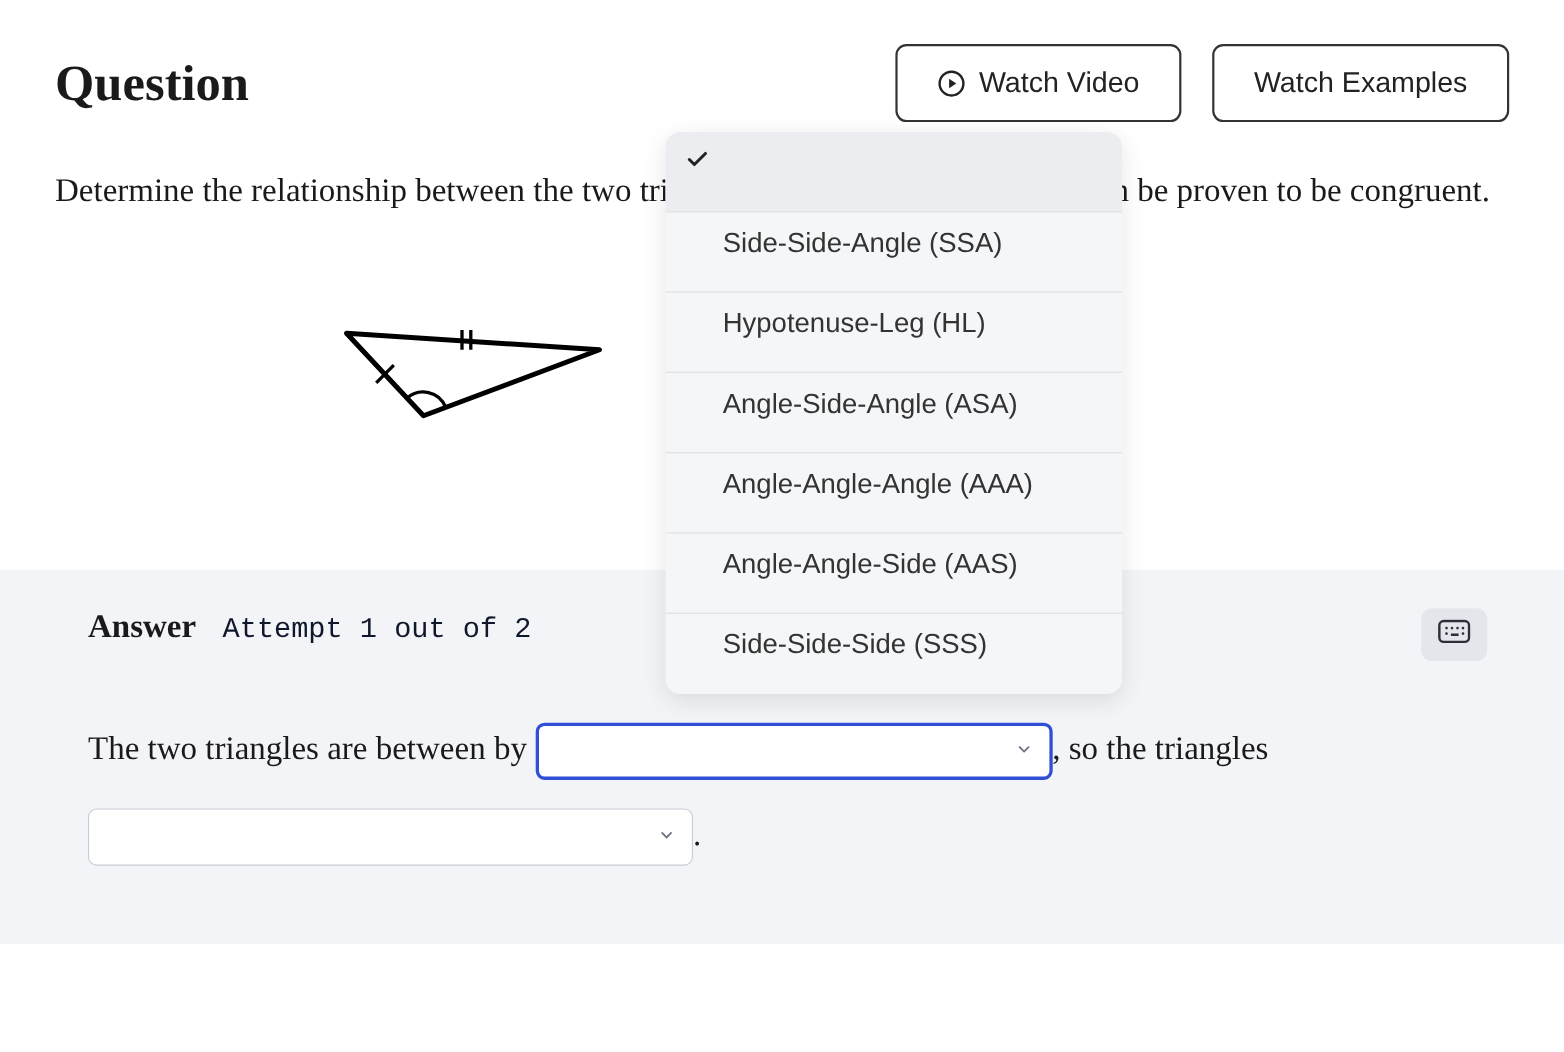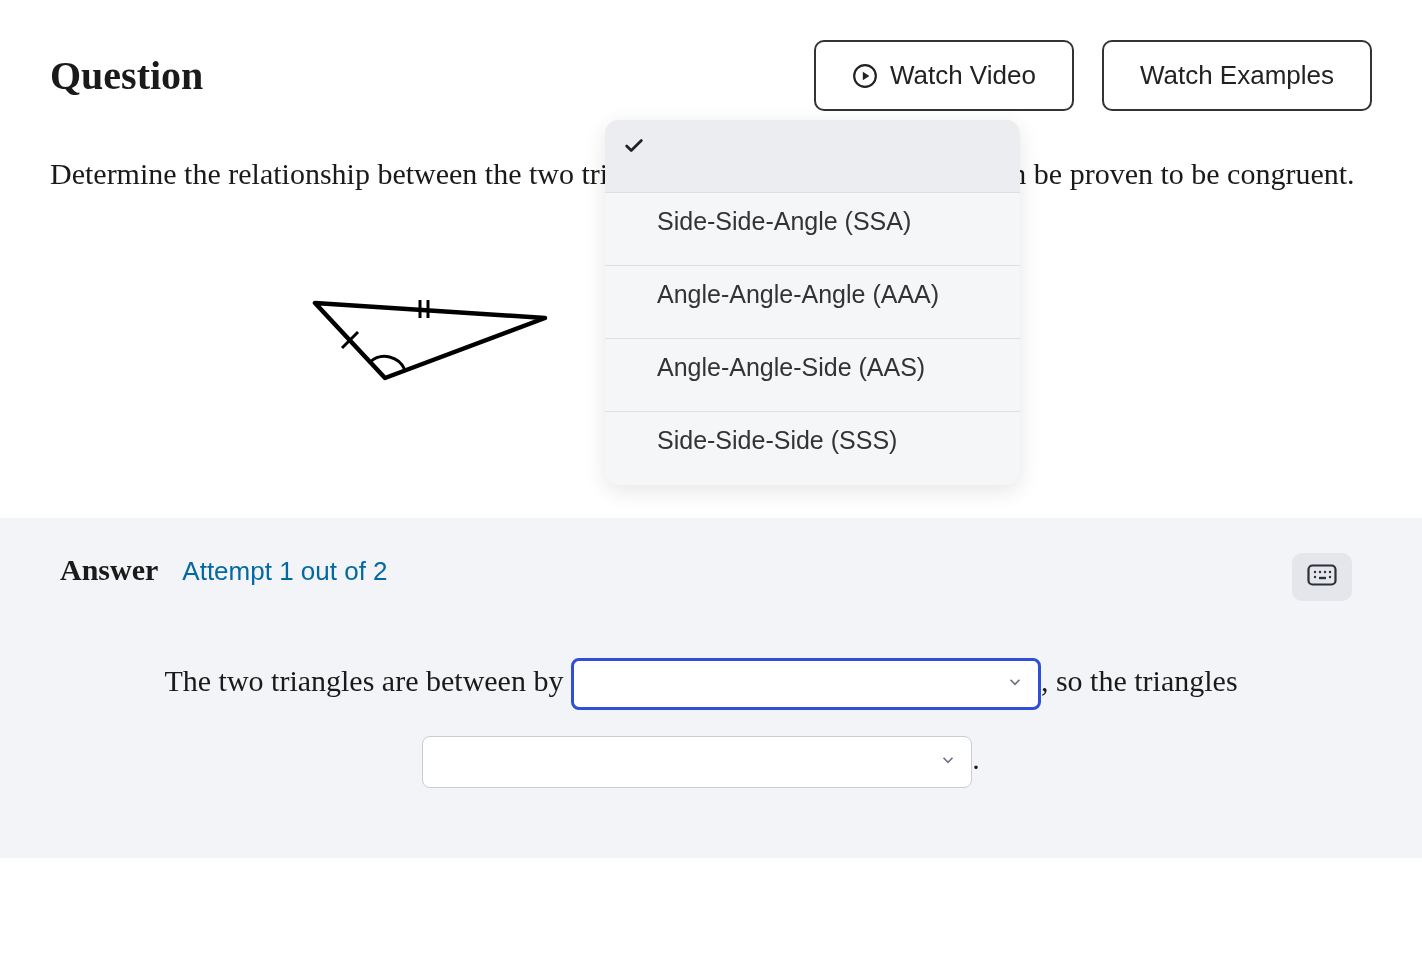--- a/index.html
+++ b/index.html
@@ -16,21 +16,21 @@
     padding: 40px 50px;
     position: relative;
   }
   .header-row {
     display: flex;
     align-items: center;
     justify-content: space-between;
     margin-bottom: 40px;
   }
   .question-title {
-    font-size: 40px;
+    font-size: 46px;
     font-weight: bold;
   }
   .header-buttons {
     display: flex;
     gap: 28px;
   }
   .btn {
     font-family: -apple-system, BlinkMacSystemFont, 'Segoe UI', Helvetica, Arial, sans-serif;
     font-size: 26px;
     padding: 18px 36px;
@@ -57,38 +57,37 @@
     position: relative;
   }
   .triangle-svg {
     position: absolute;
     left: 250px;
     top: 40px;
   }
   .answer-section {
     background: #f3f4f7;
     margin: 0 -50px;
-    padding: 35px 80px 60px 60px;
-    position: relative;
-    text-align: center;
+    padding: 35px 80px 60px 80px;
+    position: relative;
   }
   .answer-header {
     display: flex;
     align-items: baseline;
     gap: 24px;
     margin-bottom: 55px;
   }
   .answer-label {
     font-size: 30px;
     font-weight: bold;
   }
   .attempt-text {
     font-size: 26px;
-    color: #0369a1;
-    font-family: Liberation Sans, sans-serif;
+    color: #0f172a;
+    font-family: Liberation Mono, monospace;
   }
   .kbd-button {
     position: absolute;
     right: 70px;
     top: 35px;
     width: 60px;
     height: 48px;
     border-radius: 10px;
     background: #e4e6ec;
     display: flex;
@@ -244,20 +243,26 @@
       <svg width="22" height="22" viewBox="0 0 24 24" fill="none" stroke="#222" stroke-width="3" stroke-linecap="round" stroke-linejoin="round">
           <polyline points="20 6 9 17 4 12"></polyline>
         </svg>
     </span>
     <span></span>
   </div>
   <div class="menu-item">
     <span>Side-Side-Angle (SSA)</span>
   </div>
   <div class="menu-item">
+    <span>Hypotenuse-Leg (HL)</span>
+  </div>
+  <div class="menu-item">
+    <span>Angle-Side-Angle (ASA)</span>
+  </div>
+  <div class="menu-item">
     <span>Angle-Angle-Angle (AAA)</span>
   </div>
   <div class="menu-item">
     <span>Angle-Angle-Side (AAS)</span>
   </div>
   <div class="menu-item">
     <span>Side-Side-Side (SSS)</span>
   </div>
 </div>
 

